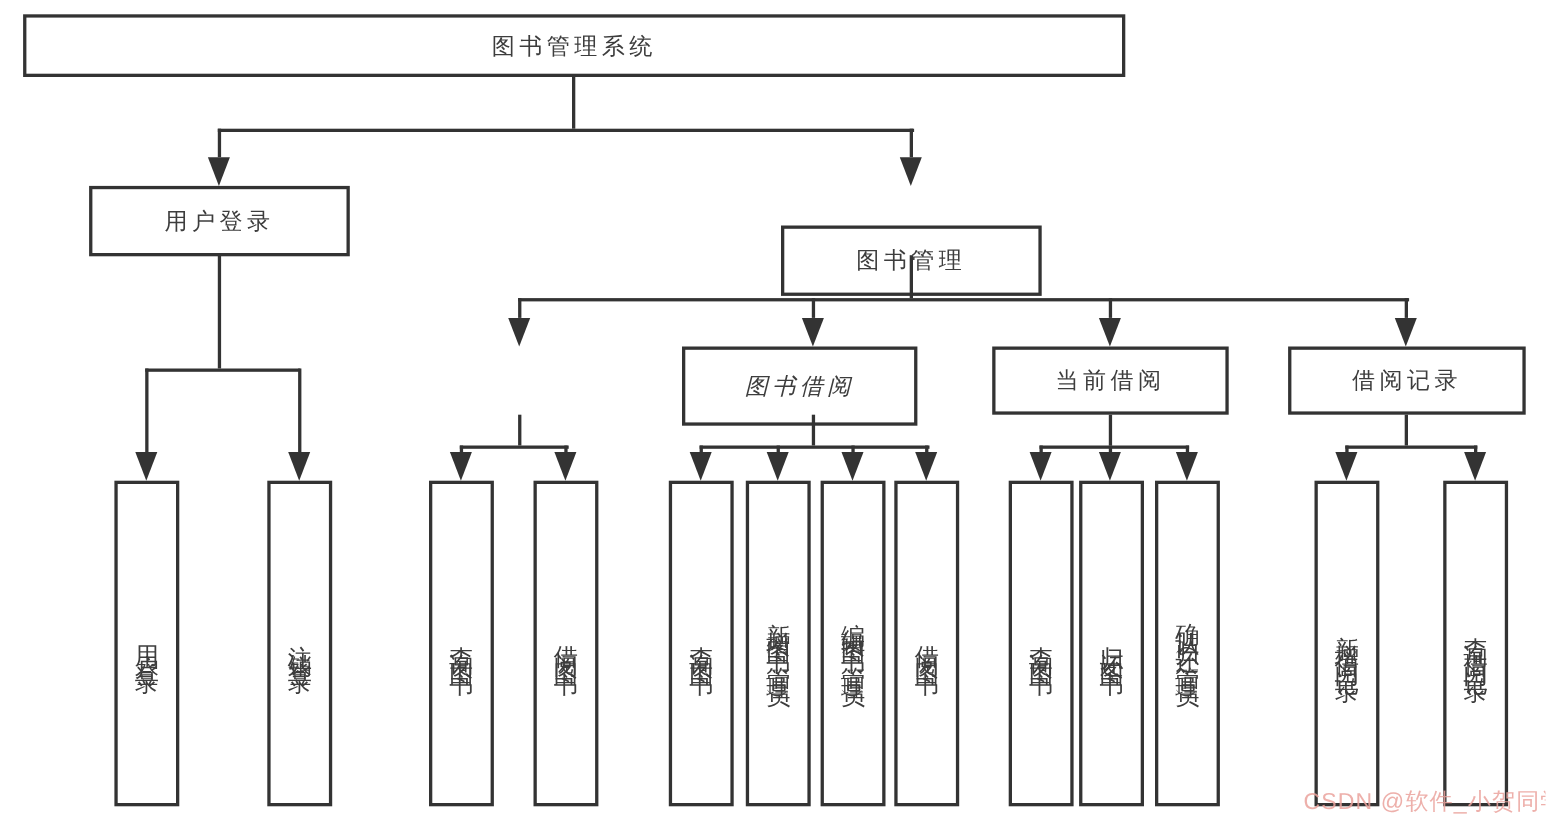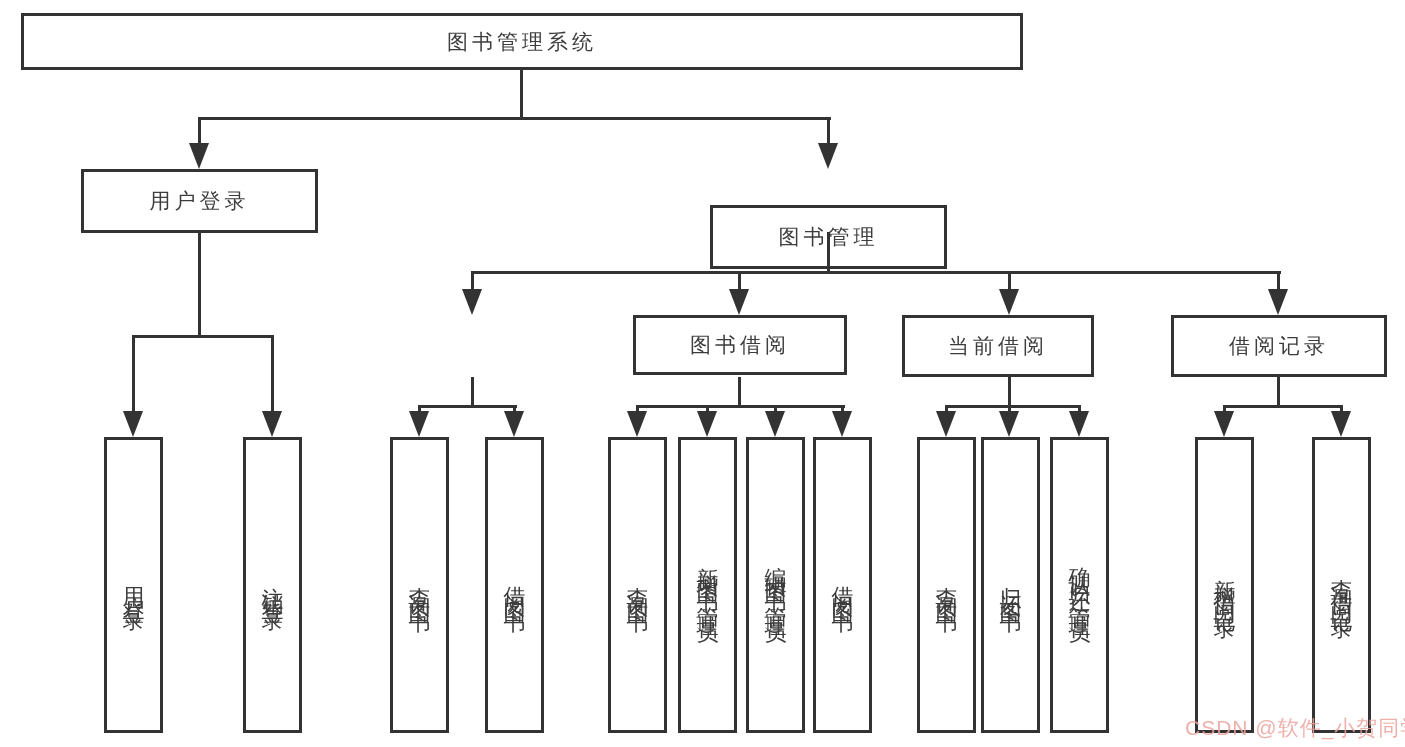--- a/index.html
+++ b/index.html
@@ -72,25 +72,25 @@
 
   <div class="box" style="left:81px; top:169px; width:237px; height:64px;">
     <span>用户登录</span>
   </div>
 
   <div class="box" style="left:710px; top:169px; width:237px; height:64px;margin-top:36px;">
     <span>图书管理</span>
   </div>
 
 
-  <div class="box" style="left:633px; top:315px; width:214px; height:60px;">
+  <div class="box" style="left:620px; top:315px; width:214px; height:72px;font-style:italic;">
     <span>图书借阅</span>
   </div>
 
-  <div class="box" style="left:902px; top:315px; width:192px; height:62px;">
+  <div class="box" style="left:902px; top:315px; width:215px; height:62px;">
     <span>当前借阅</span>
   </div>
 
   <div class="box" style="left:1171px; top:315px; width:216px; height:62px;">
     <span>借阅记录</span>
   </div>
 
   <div class="box leaf" style="left:104px; top:437px; width:59px; height:296px;">
     <span class="vtext">用户登录</span>
   </div>

